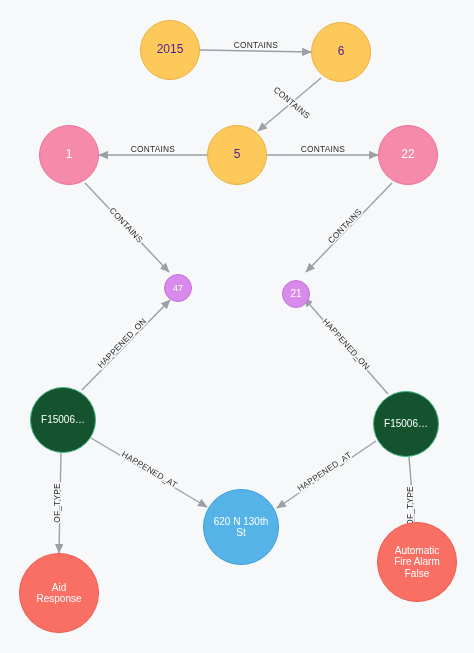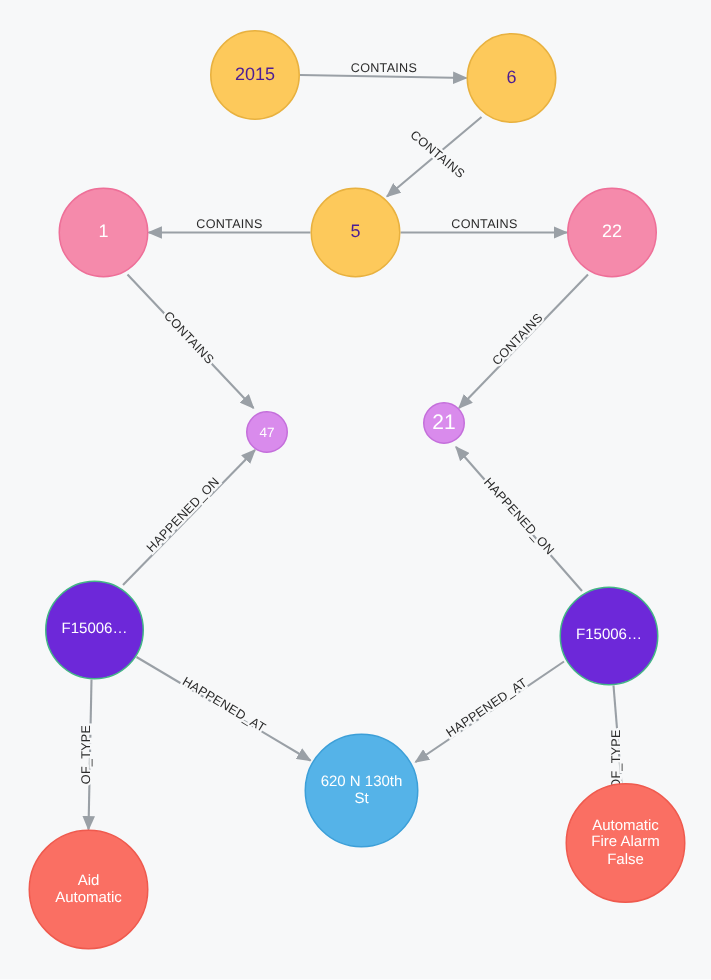--- a/index.html
+++ b/index.html
@@ -55,21 +55,21 @@
     background: #f58aab;
     border: 1.5px solid #ee6f98;
     color: #ffffff;
   }
   .node-purple {
     background: #d98bec;
     border: 1.5px solid #c46fdb;
     color: #ffffff;
   }
   .node-green {
-    background: #6d28d9;
+    background: #14532d;
     border: 1.5px solid #43b586;
     color: #ffffff;
   }
   .node-blue {
     background: #55b3e8;
     border: 1.5px solid #3c9fd8;
     color: #ffffff;
   }
   .node-red {
     background: #fa6f63;
@@ -128,24 +128,24 @@
         <text x="413" y="506" class="edge-label" text-anchor="middle" transform="rotate(-90 413 506)">OF_TYPE</text>
       </g>
   </svg>
   <div id="node-layer">
       <div class="node node-yellow" style="left: 140px; top: 20px; width: 60px; height: 60px; font-size: 12px;">2015</div>
       <div class="node node-yellow" style="left: 311px; top: 22px; width: 60px; height: 60px; font-size: 12px;">6</div>
       <div class="node node-pink" style="left: 39px; top: 125px; width: 60px; height: 60px; font-size: 12px;">1</div>
       <div class="node node-yellow" style="left: 207px; top: 125px; width: 60px; height: 60px; font-size: 12px;">5</div>
       <div class="node node-pink" style="left: 378px; top: 125px; width: 60px; height: 60px; font-size: 12px;">22</div>
       <div class="node node-purple" style="left: 164px; top: 274px; width: 28px; height: 28px; font-size: 9px;">47</div>
-      <div class="node node-purple" style="left: 282px; top: 268px; width: 28px; height: 28px; font-size: 14px;">21</div>
+      <div class="node node-purple" style="left: 282px; top: 280px; width: 28px; height: 28px; font-size: 10px;">21</div>
       <div class="node node-green" style="left: 30px; top: 387px; width: 66px; height: 66px; font-size: 10px;">F15006…</div>
       <div class="node node-green" style="left: 373px; top: 391px; width: 66px; height: 66px; font-size: 10px;">F15006…</div>
       <div class="node node-blue" style="left: 203px; top: 489px; width: 76px; height: 76px; font-size: 10px;">620 N 130th
 St</div>
       <div class="node node-red" style="left: 19px; top: 553px; width: 80px; height: 80px; font-size: 10px;">Aid
-Automatic</div>
+Response</div>
       <div class="node node-red" style="left: 377px; top: 522px; width: 80px; height: 80px; font-size: 10px;">Automatic
 Fire Alarm
 False</div>
     </div>
 </div>
 
 </body></html>

